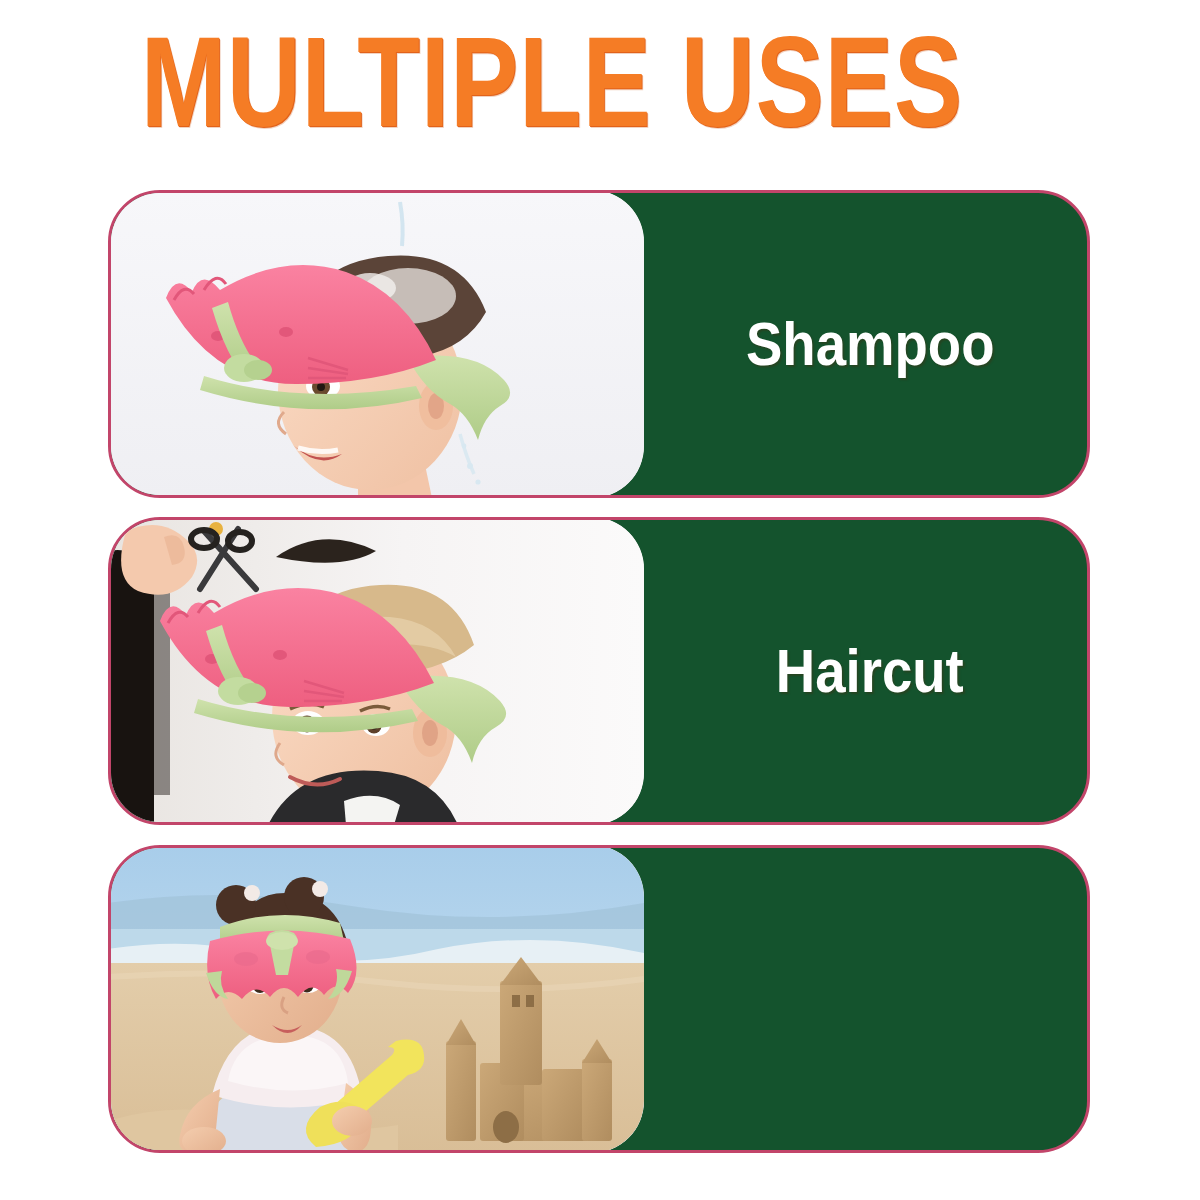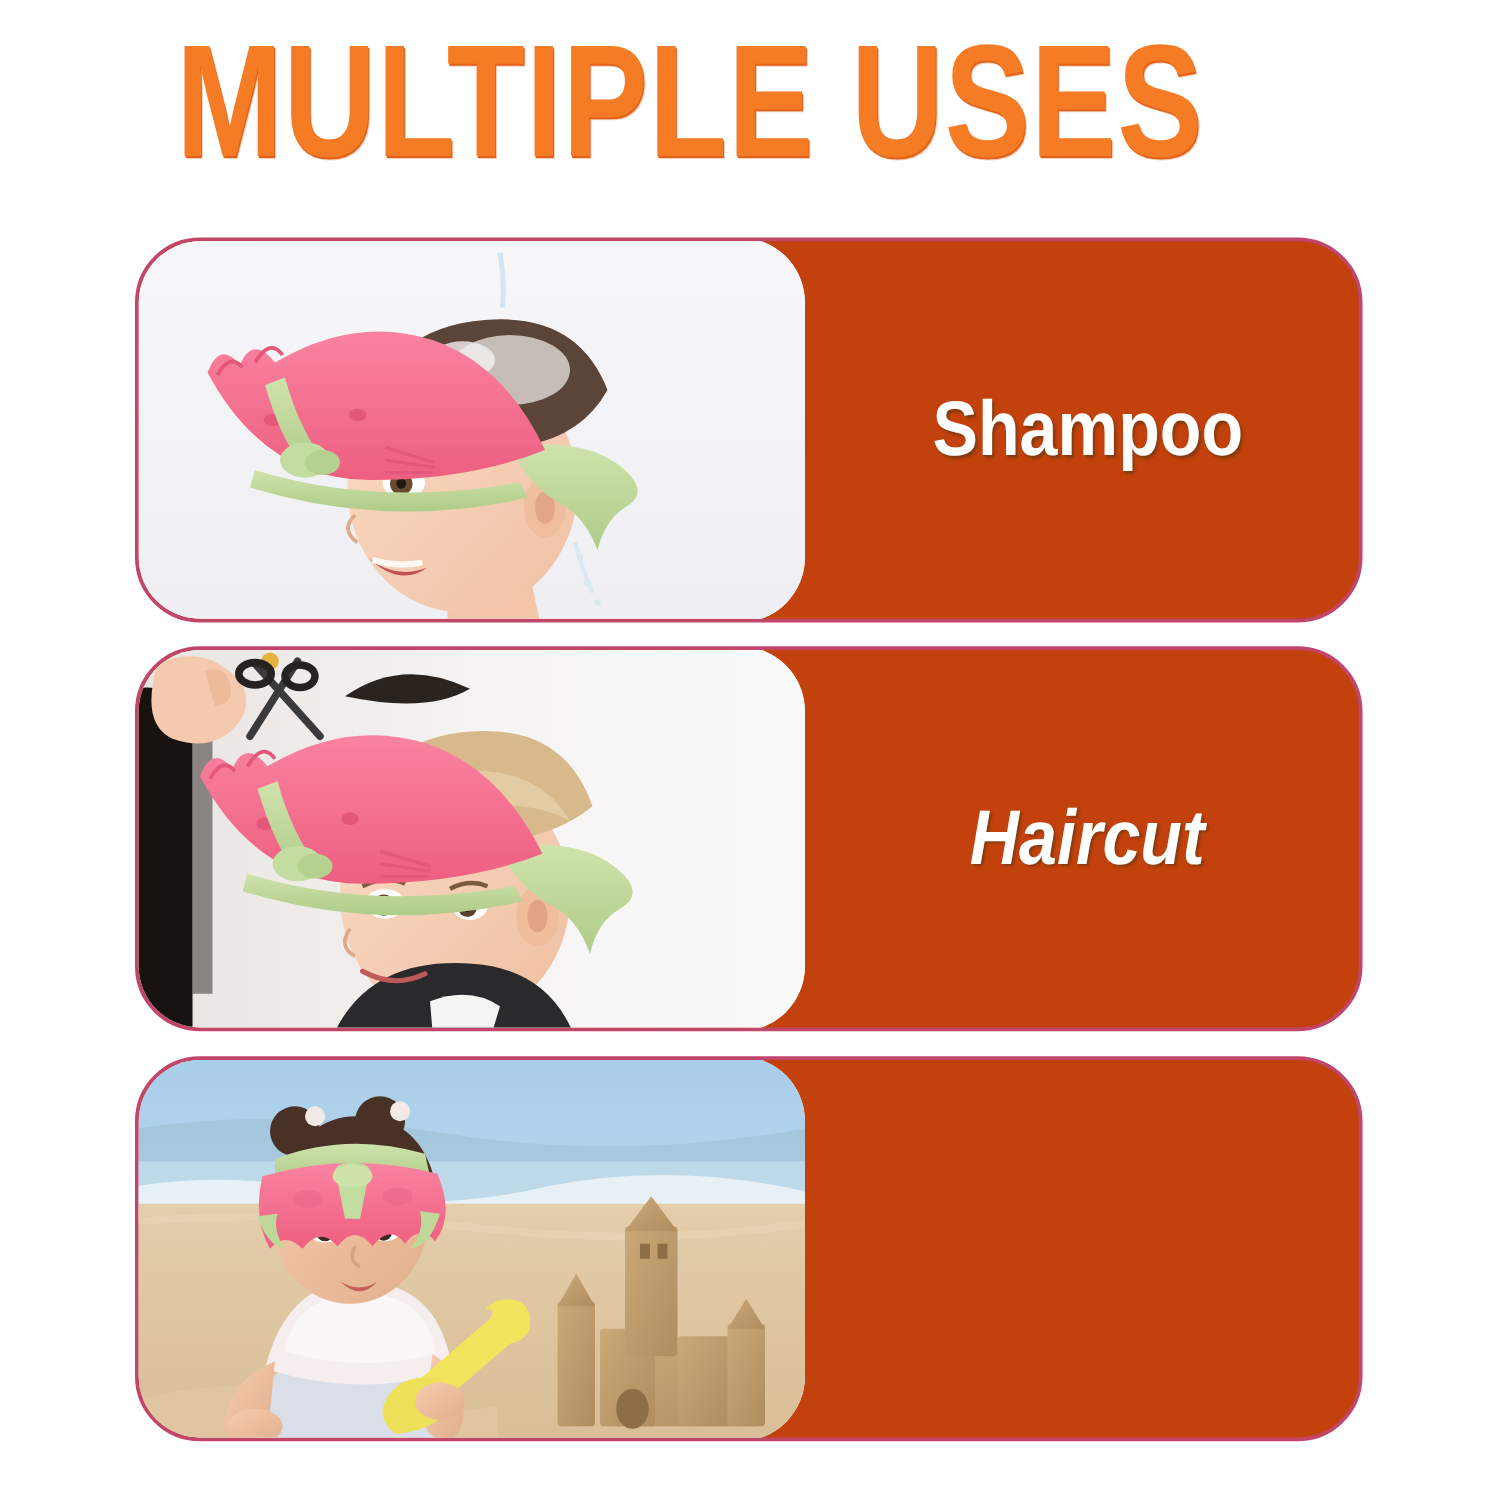--- a/index.html
+++ b/index.html
@@ -30,27 +30,27 @@
     text-shadow: 1px 1px 0 #E2621A, 2px 2px 0 rgba(200,80,10,.25);
     white-space: nowrap;
   }
 
   
   .card {
     position: absolute;
     left: 108px;
     width: 982px;
     height: 308px;
-    background: #c2410c;
+    background: #14532d;
     border: 3px solid #C2456A;
     border-radius: 52px;
     overflow: hidden;
   }
   #card-1 { top: 190px; }
-  #card-2 { top: 517px; font-style: italic; }
+  #card-2 { top: 517px; }
   #card-3 { top: 845px; }
 
   .photo {
     position: absolute;
     left: -3px; top: -3px;
     width: 536px; height: 308px;
     border-radius: 52px 52px 52px 52px;
     overflow: hidden;
     background: #F4F2F4;
   }

